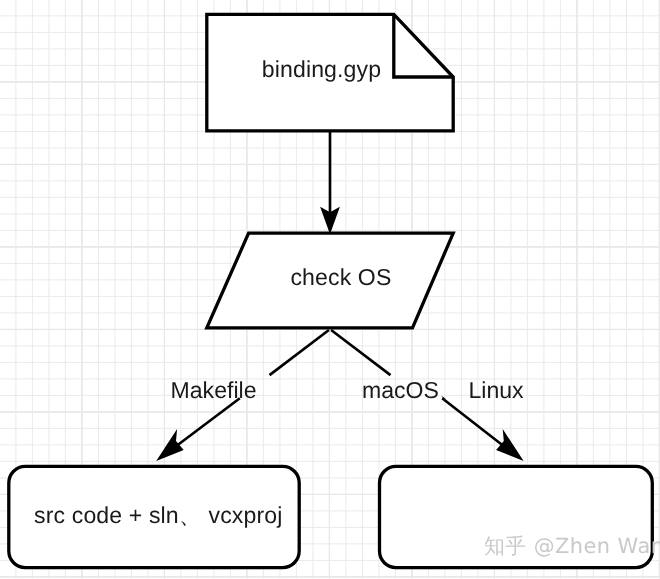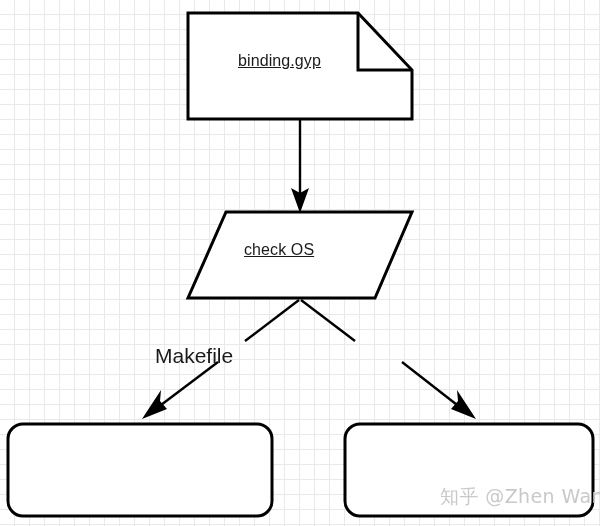--- a/index.html
+++ b/index.html
@@ -47,37 +47,36 @@
   .connector {
     stroke: #000000;
     stroke-width: 2.4;
     fill: none;
     stroke-linecap: butt;
   }
   .arrowhead { fill: #000000; }
   .node-label {
     position: absolute;
     color: #1a1a1a;
-    font-size: 16px;
+    font-size: 21px;
     line-height: 1;
     white-space: nowrap;
     letter-spacing: 0.1px;
-    text-decoration: underline;
   }
   .edge-label {
     position: absolute;
     color: #1a1a1a;
     font-size: 21px;
     line-height: 1;
     white-space: nowrap;
     background: rgba(255,255,255,0.0);
     padding: 0 3px;
   }
   #label-binding { left: 238px; top: 53px; }
-  #label-check-os { left: 244px; top: 242px; }
+  #label-check-os { left: 264px; top: 242px; }
   #label-win-box { left: 31px; top: 458px; }
   #label-mac-box { left: 371px; top: 458px; }
   #label-edge-windows { left: 152px; top: 345px; }
   #label-edge-macos  { left: 326px; top: 345px; }
   #watermark {
     position: absolute;
     left: 440px;
     top: 484px;
     font-size: 19px;
     color: #c9c9c9;
@@ -120,20 +119,22 @@
 
     <rect class="shape-fill shape-stroke" x="8" y="424" width="264" height="92" rx="15" ry="15"></rect>
 
     <rect class="shape-fill shape-stroke" x="345" y="424" width="248" height="92" rx="15" ry="15"></rect>
   </svg>
 
   <div class="node-label" id="label-binding">binding.gyp</div>
 
   <div class="node-label" id="label-check-os">check OS</div>
 
+  <div class="node-label" id="label-win-box">src code + sln、 vcxproj</div>
 
 
   <div class="edge-label" id="label-edge-windows">Makefile</div>
 
+  <div class="edge-label" id="label-edge-macos">macOS、 Linux</div>
 
   <div id="watermark">知乎 @Zhen Wang</div>
 
 </div>
 
 </body></html>

